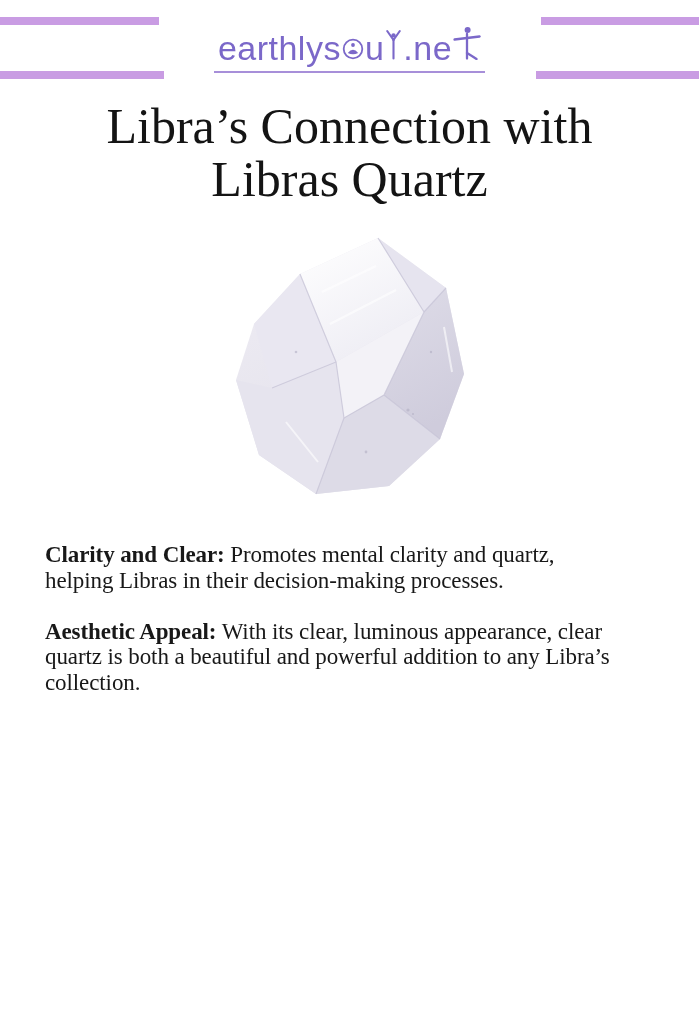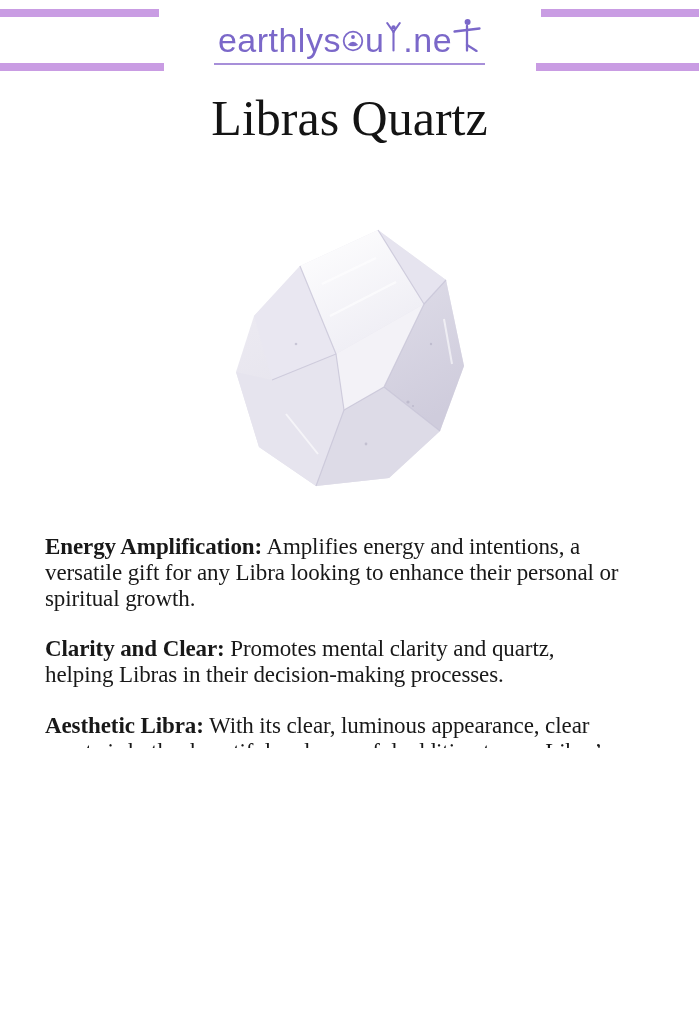--- a/index.html
+++ b/index.html
@@ -7,21 +7,21 @@
     --logo-purple:#7b68c9;
     --logo-underline:#a78fd9;
     --title-text:#141414;
     --body-text:#181818;
   }
   *{margin:0;padding:0;box-sizing:border-box;}
   html,body{background:#ffffff;}
   .canvas{
     position:relative;
     width:699px;height:748px;
-    margin:0 auto;
+    margin:8px auto;
     background:#ffffff;
     overflow:hidden;
     font-family:"Liberation Serif",serif;
   }
   
   .bar{position:absolute;height:8px;background:var(--accent-bar);}
   .tl1{left:0;top:9px;width:159px;}
   .tl2{left:0;top:63px;width:164px;}
   .tr1{right:0;top:9px;width:158px;}
   .tr2{right:0;top:63px;width:163px;}
@@ -101,20 +101,21 @@
           <line x1="14" y1="8" x2="14" y2="32.5"></line>
           <line x1="1.5" y1="13.5" x2="26.5" y2="10.5"></line>
           <path d="M14,27 Q19,30 23.5,33"></path>
         </g>
         <circle cx="14.6" cy="4" r="3" fill="#7b68c9"></circle>
       </svg>
     </div>
   </header>
 
   <h1 class="title">
+    <span class="title-line">Libra’s Connection with</span>
     <span class="title-line">Libras Quartz</span>
   </h1>
 
   <div class="crystal">
     <svg width="248" height="268" viewBox="0 0 248 268">
       <defs>
         <linearGradient id="gBase" x1="0" y1="0" x2="0.4" y2="1">
           <stop offset="0" stop-color="#f0eef5"></stop>
           <stop offset="1" stop-color="#e2e0ea"></stop>
         </linearGradient>
@@ -158,26 +159,22 @@
         <circle cx="187" cy="182" r="1.1"></circle>
         <circle cx="70" cy="120" r="1.3"></circle>
         <circle cx="140" cy="220" r="1.4"></circle>
         <circle cx="205" cy="120" r="1.2"></circle>
       </g>
     </svg>
   </div>
 
   <main class="benefits">
     <p class="benefit">
-      <b>Energy Amplification:</b>
-      <span>Amplifies energy and intentions, a versatile gift for any Libra looking to enhance their personal or spiritual growth.</span>
-    </p>
-    <p class="benefit">
       <b>Clarity and Clear:</b>
       <span>Promotes mental clarity and quartz, helping Libras in their decision-making processes.</span>
     </p>
     <p class="benefit">
-      <b>Aesthetic Libra:</b>
+      <b>Aesthetic Appeal:</b>
       <span>With its clear, luminous appearance, clear quartz is both a beautiful and powerful addition to any Libra’s collection.</span>
     </p>
   </main>
 
 </div>
 
 </body></html>

